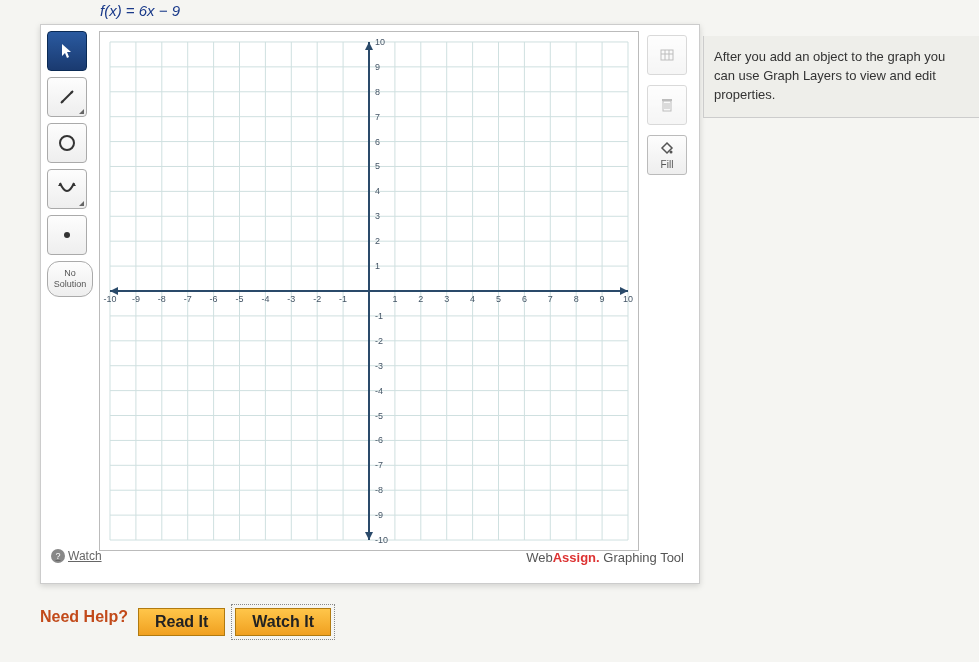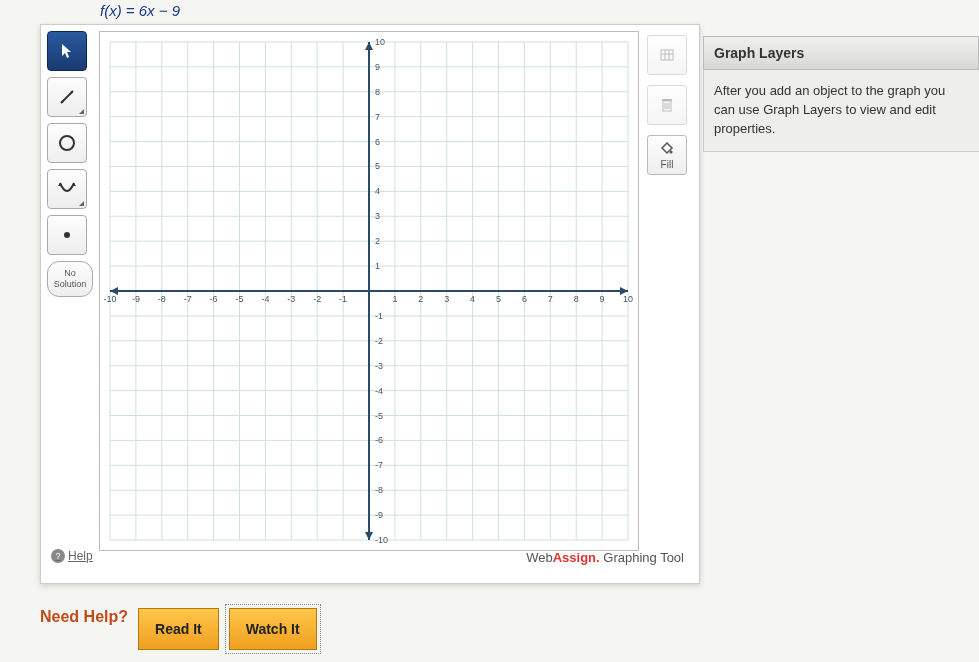--- a/index.html
+++ b/index.html
@@ -175,22 +175,22 @@
     gap: 10px;
   }
   .need-help-label {
     color: #c24a1a;
     font-weight: bold;
     font-size: 16px;
   }
   .help-btn {
     background: linear-gradient(#ffc64a,#f0a020);
     border: 1px solid #b07a10;
-    padding: 12px 16px;
-    font-size: 14px;
+    padding: 4px 16px;
+    font-size: 16px;
     font-weight: bold;
     color: #222;
     cursor: pointer;
   }
   .help-btn.dotted-wrap {
     outline: 1px dotted #888;
     outline-offset: 3px;
   }
 </style>
 </head>
@@ -230,21 +230,21 @@
     <div class="tool-btn">
       <svg width="12" height="12" viewBox="0 0 12 12">
           <circle cx="6" cy="6" r="3" fill="#333"></circle>
         </svg>
     </div>
     <div class="tool-nosol">No Solution</div>
   </div>
 
   <div class="help-link">
     <span class="hicon">?</span>
-    <span>Help</span>
+    <span>Watch</span>
   </div>
 
   <div class="graph-region">
     <svg viewBox="0 0 540 520" id="grid-svg">
         <line x1="10" y1="10" x2="10" y2="510" class="grid-line"></line>
         <line x1="36" y1="10" x2="36" y2="510" class="grid-line"></line>
         <line x1="62" y1="10" x2="62" y2="510" class="grid-line"></line>
         <line x1="88" y1="10" x2="88" y2="510" class="grid-line"></line>
         <line x1="114" y1="10" x2="114" y2="510" class="grid-line"></line>
         <line x1="140" y1="10" x2="140" y2="510" class="grid-line"></line>
@@ -359,21 +359,20 @@
       <span>Fill</span>
     </div>
   </div>
 
   <div class="brand">
     <span>Web</span><b>Assign.</b><span> Graphing Tool</span>
   </div>
 </div>
 
 <div class="layers-panel">
-  <div class="layers-title">Graph Layers</div>
   <div class="layers-body">After you add an object to the graph you can use Graph Layers to view and edit properties.</div>
 </div>
 
 <div class="need-help">
   <span class="need-help-label">Need Help?</span>
   <button class="help-btn">Read It</button>
   <button class="help-btn dotted-wrap">Watch It</button>
 </div>
 
 </body></html>

